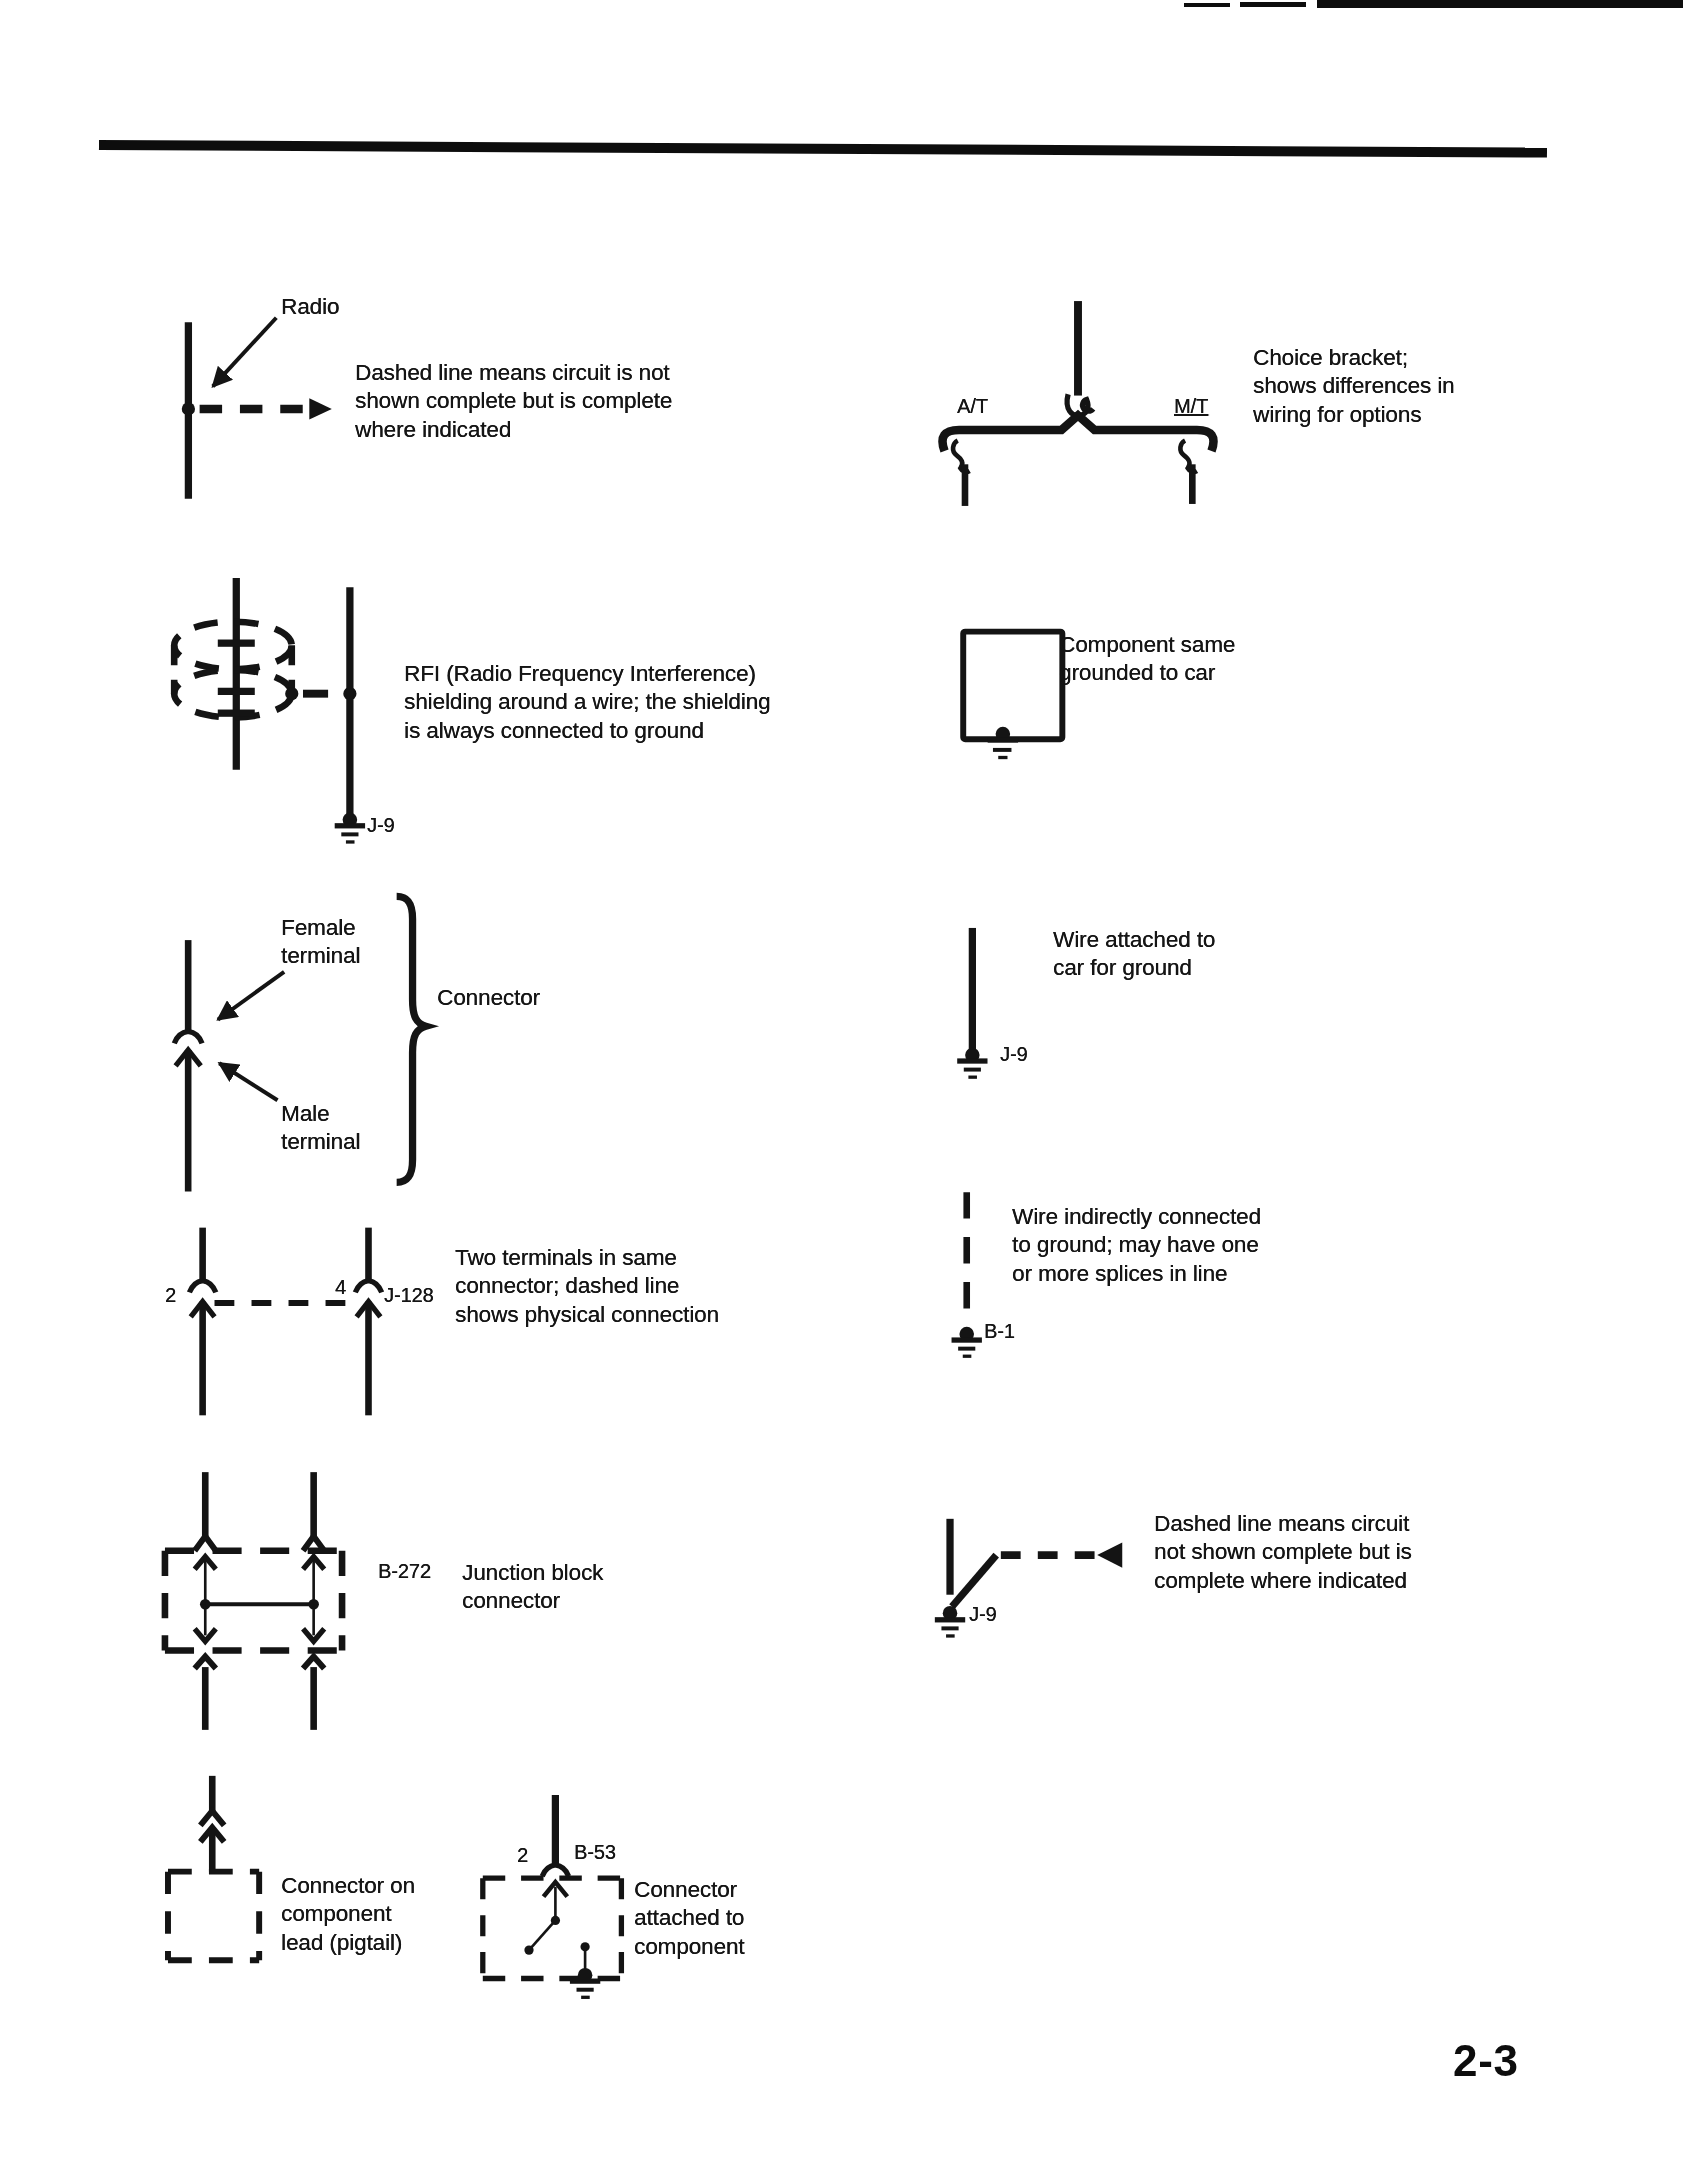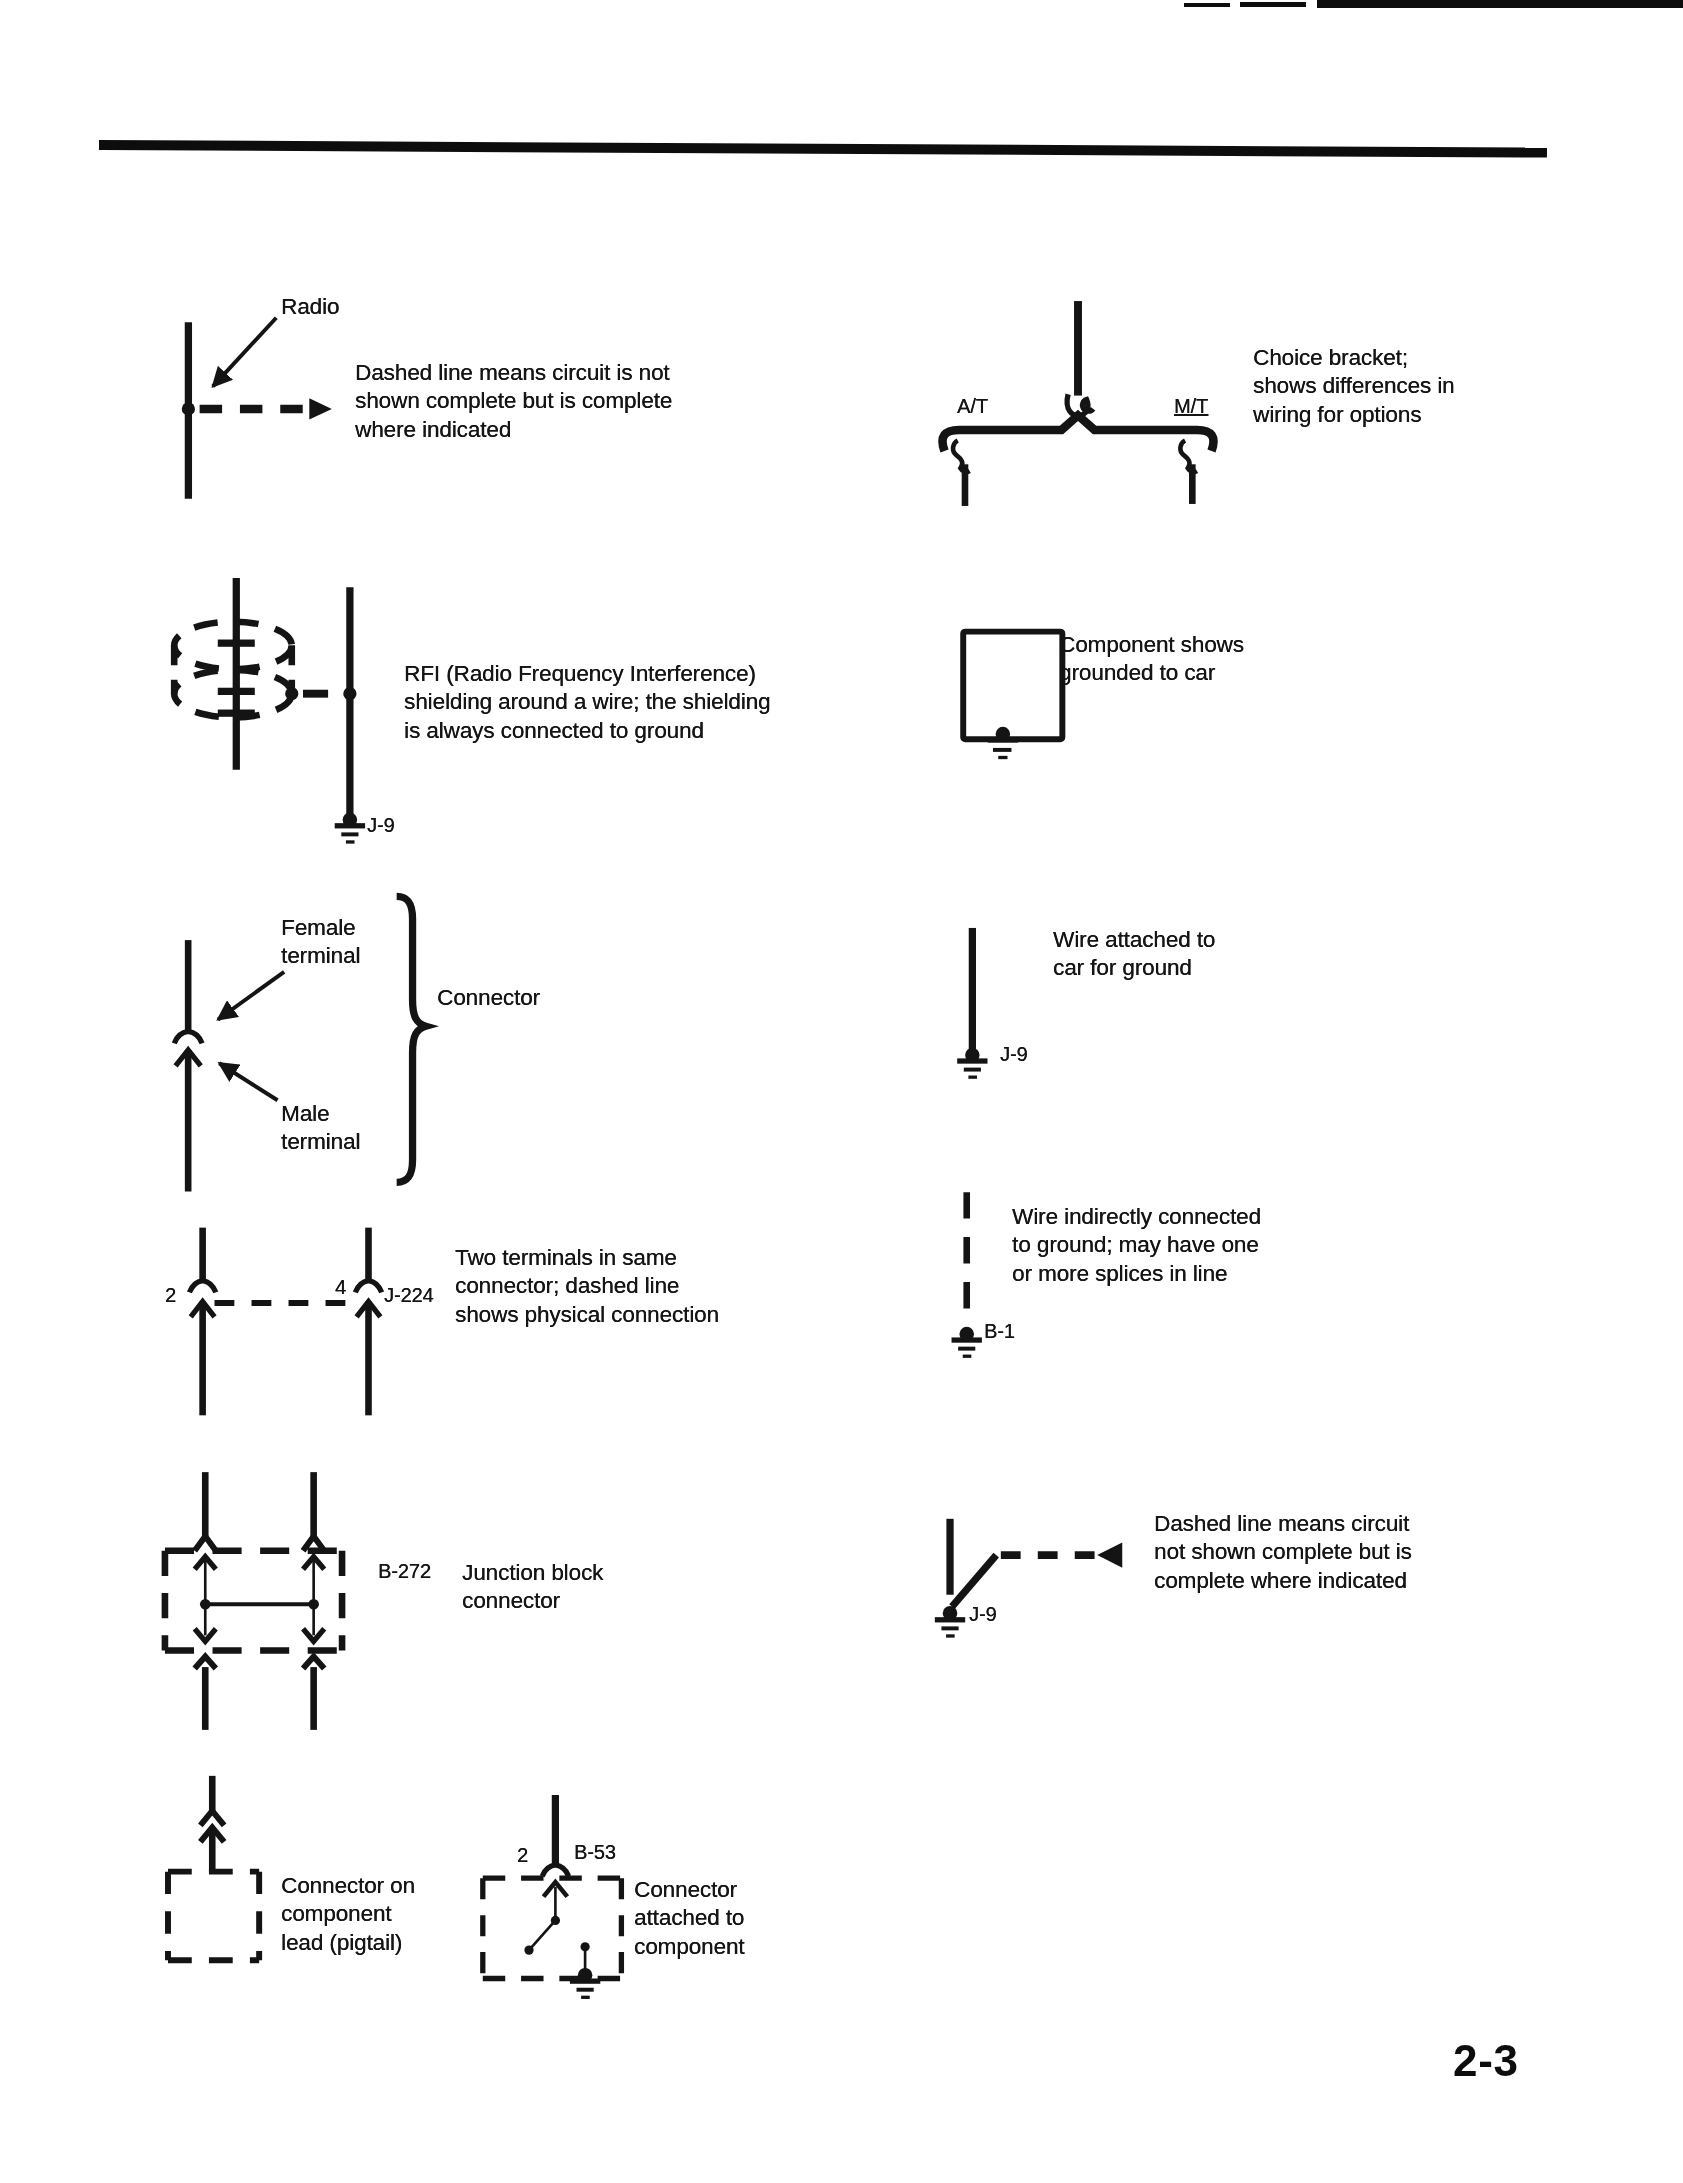--- a/index.html
+++ b/index.html
@@ -104,21 +104,21 @@
     <path class="wire" d="M 48,151 L 66,128 L 84,151" stroke-width="8"></path>
     <line class="wire" x1="66" y1="128" x2="66" y2="300" stroke-width="10"></line>
     <line class="wire" x1="317" y1="16" x2="317" y2="96" stroke-width="10"></line>
     <path class="wire" d="M 297,114 Q 303,98 317,96 Q 331,98 337,114" stroke-width="8"></path>
     <path class="wire" d="M 299,151 L 317,128 L 335,151" stroke-width="8"></path>
     <line class="wire" x1="317" y1="128" x2="317" y2="300" stroke-width="10"></line>
     <line class="wire" x1="84" y1="130" x2="300" y2="130" stroke-width="9" stroke-dasharray="30 26"></line>
   </svg>
   <div class="abs lbl" style="left:165px;top:1285px;">2</div>
   <div class="abs lbl" style="left:335px;top:1277px;">4</div>
-  <div class="abs lbl" style="left:384px;top:1285px;">J-224</div>
+  <div class="abs lbl" style="left:384px;top:1285px;">J-128</div>
   <div class="abs txt" style="left:455px;top:1244px;">Two terminals in same
 connector; dashed line
 shows physical connection</div>
 
   <svg style="left:159px;top:1462px;" width="304" height="278" viewBox="0 0 460 420">
 
     <line class="wire" x1="70" y1="15" x2="70" y2="112" stroke-width="10"></line>
     <path class="wire" d="M 54,134 L 70,112 L 86,134" stroke-width="9"></path>
     <path class="wire" d="M 54,162 L 70,143 L 86,162" stroke-width="8"></path>
     <line class="wire" x1="70" y1="143" x2="70" y2="215" stroke-width="4"></line>
@@ -207,21 +207,21 @@
 
   <svg style="left:953px;top:625px;" width="146" height="152" viewBox="0 0 220 230">
     <rect class="wire" x="15" y="10" width="150" height="163" stroke-width="9" rx="3"></rect>
     <g>
       <circle cx="75" cy="165" r="11" fill="#141414"></circle>
       <rect x="52" y="170" width="46" height="8" fill="#141414"></rect>
       <rect x="60" y="186" width="28" height="6" fill="#141414"></rect>
       <rect x="68" y="198" width="14" height="5" fill="#141414"></rect>
     </g>
   </svg>
-  <div class="abs txt" style="left:1059px;top:631px;">Component shows
+  <div class="abs txt" style="left:1059px;top:631px;">Component same
 grounded to car</div>
 
   <svg style="left:946px;top:921px;" width="112" height="172" viewBox="0 0 170 260">
     <line class="wire" x1="40" y1="10" x2="40" y2="196" stroke-width="11"></line>
     <g>
       <circle cx="40" cy="203" r="11" fill="#141414"></circle>
       <rect x="17" y="208" width="46" height="8" fill="#141414"></rect>
       <rect x="27" y="222" width="26" height="6" fill="#141414"></rect>
       <rect x="34" y="234" width="13" height="5" fill="#141414"></rect>
     </g>

